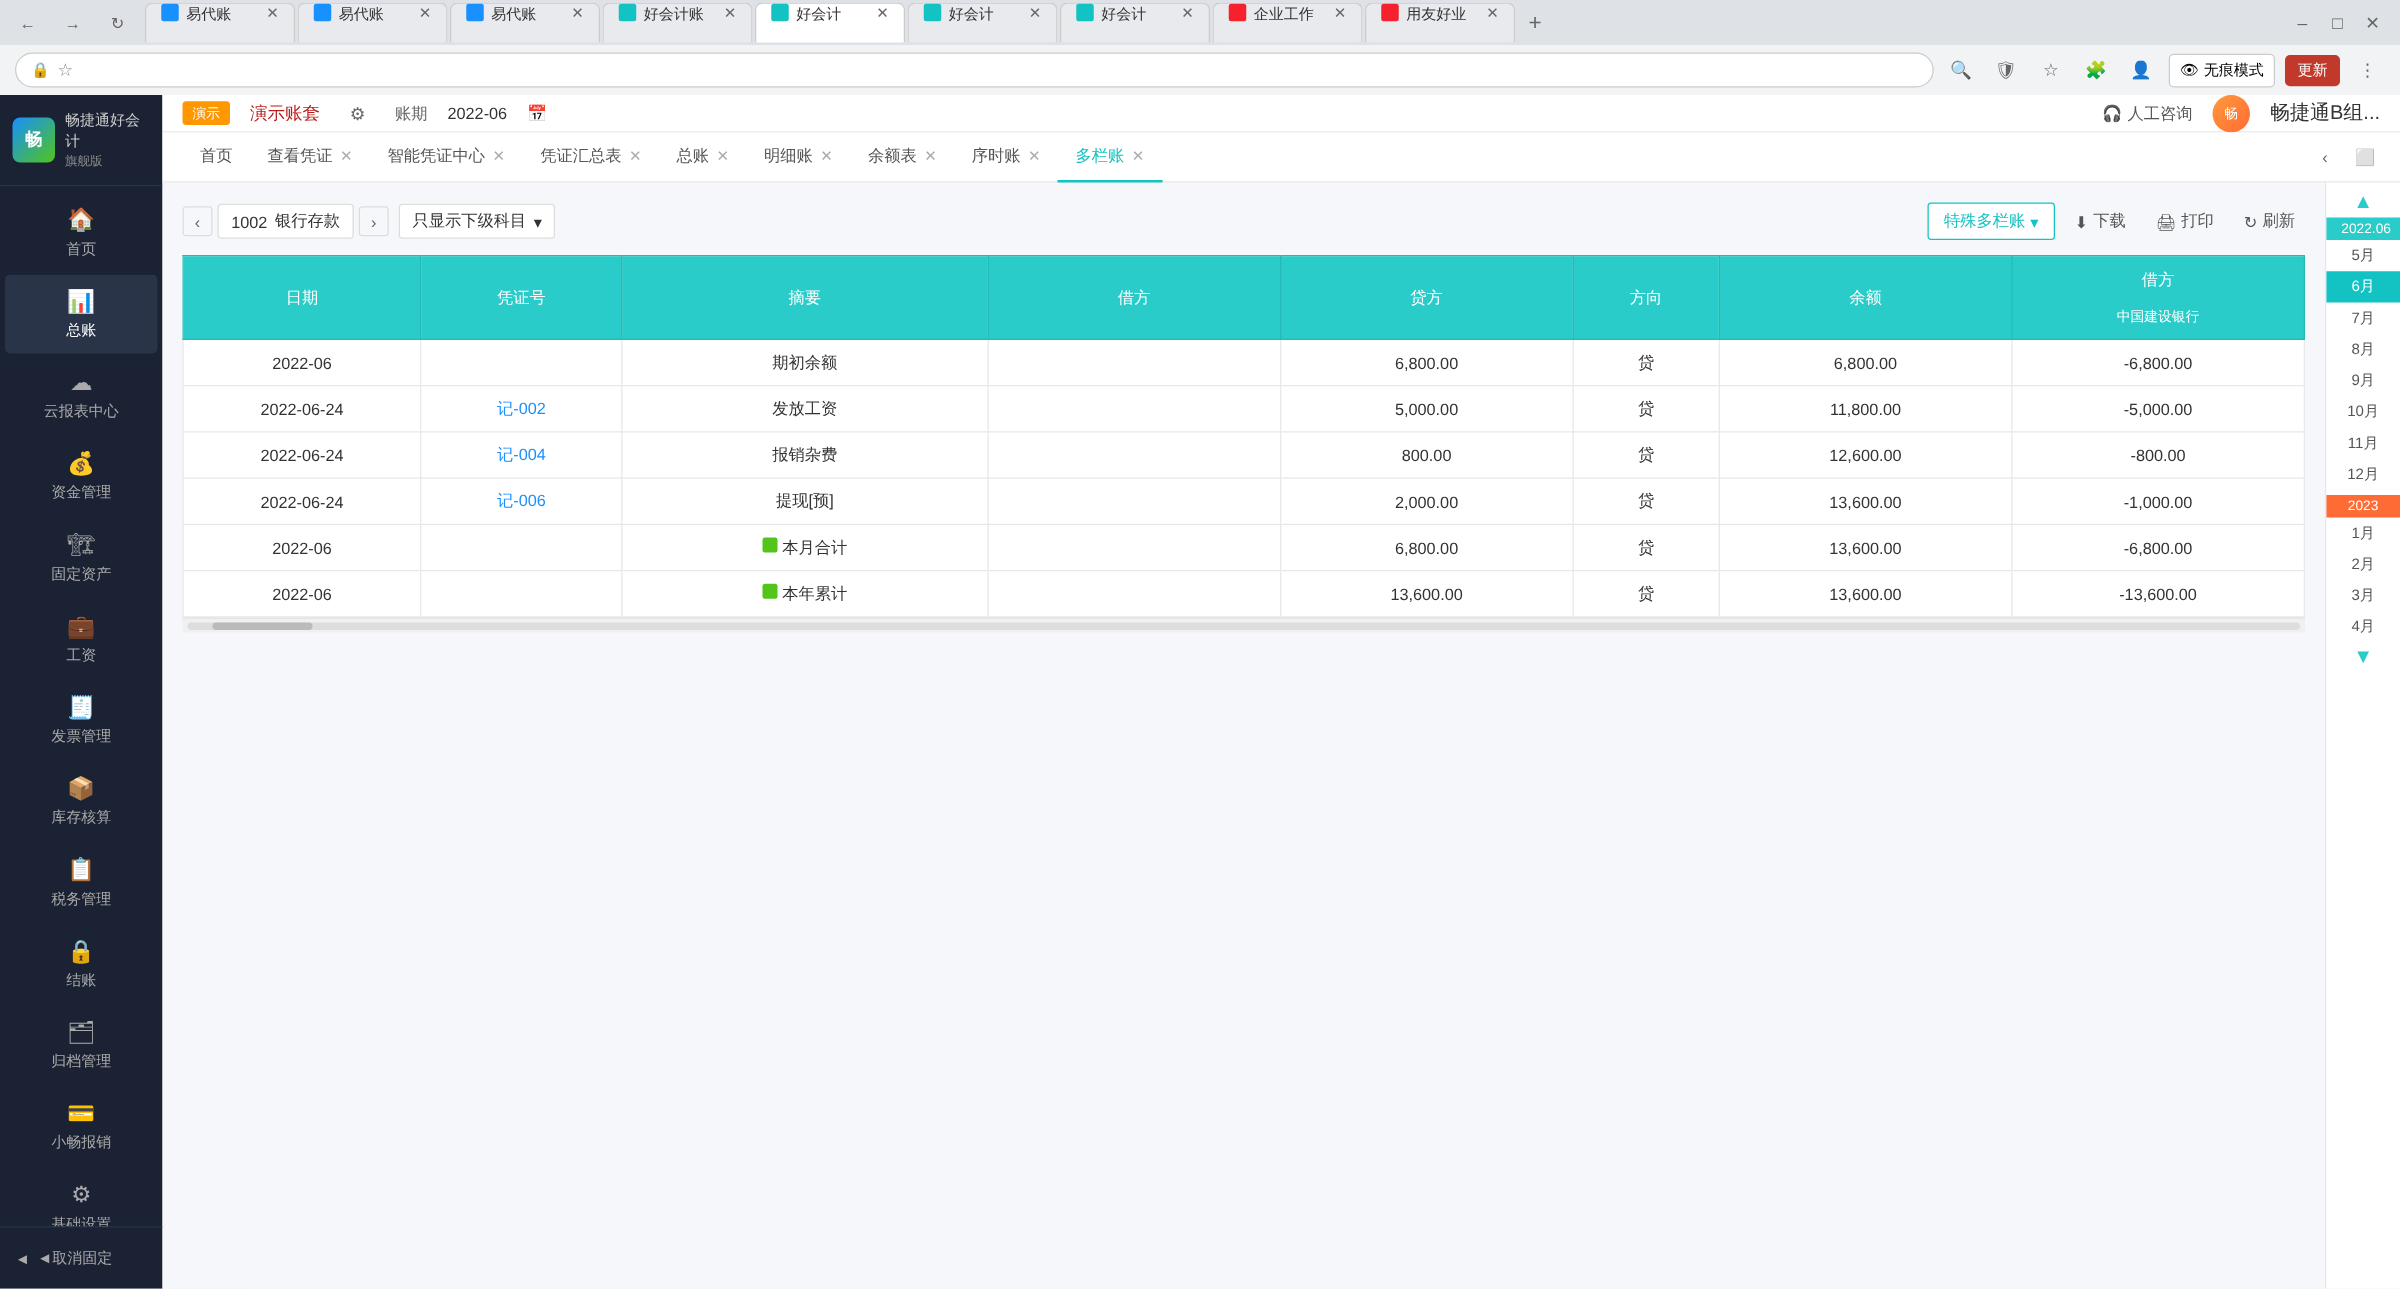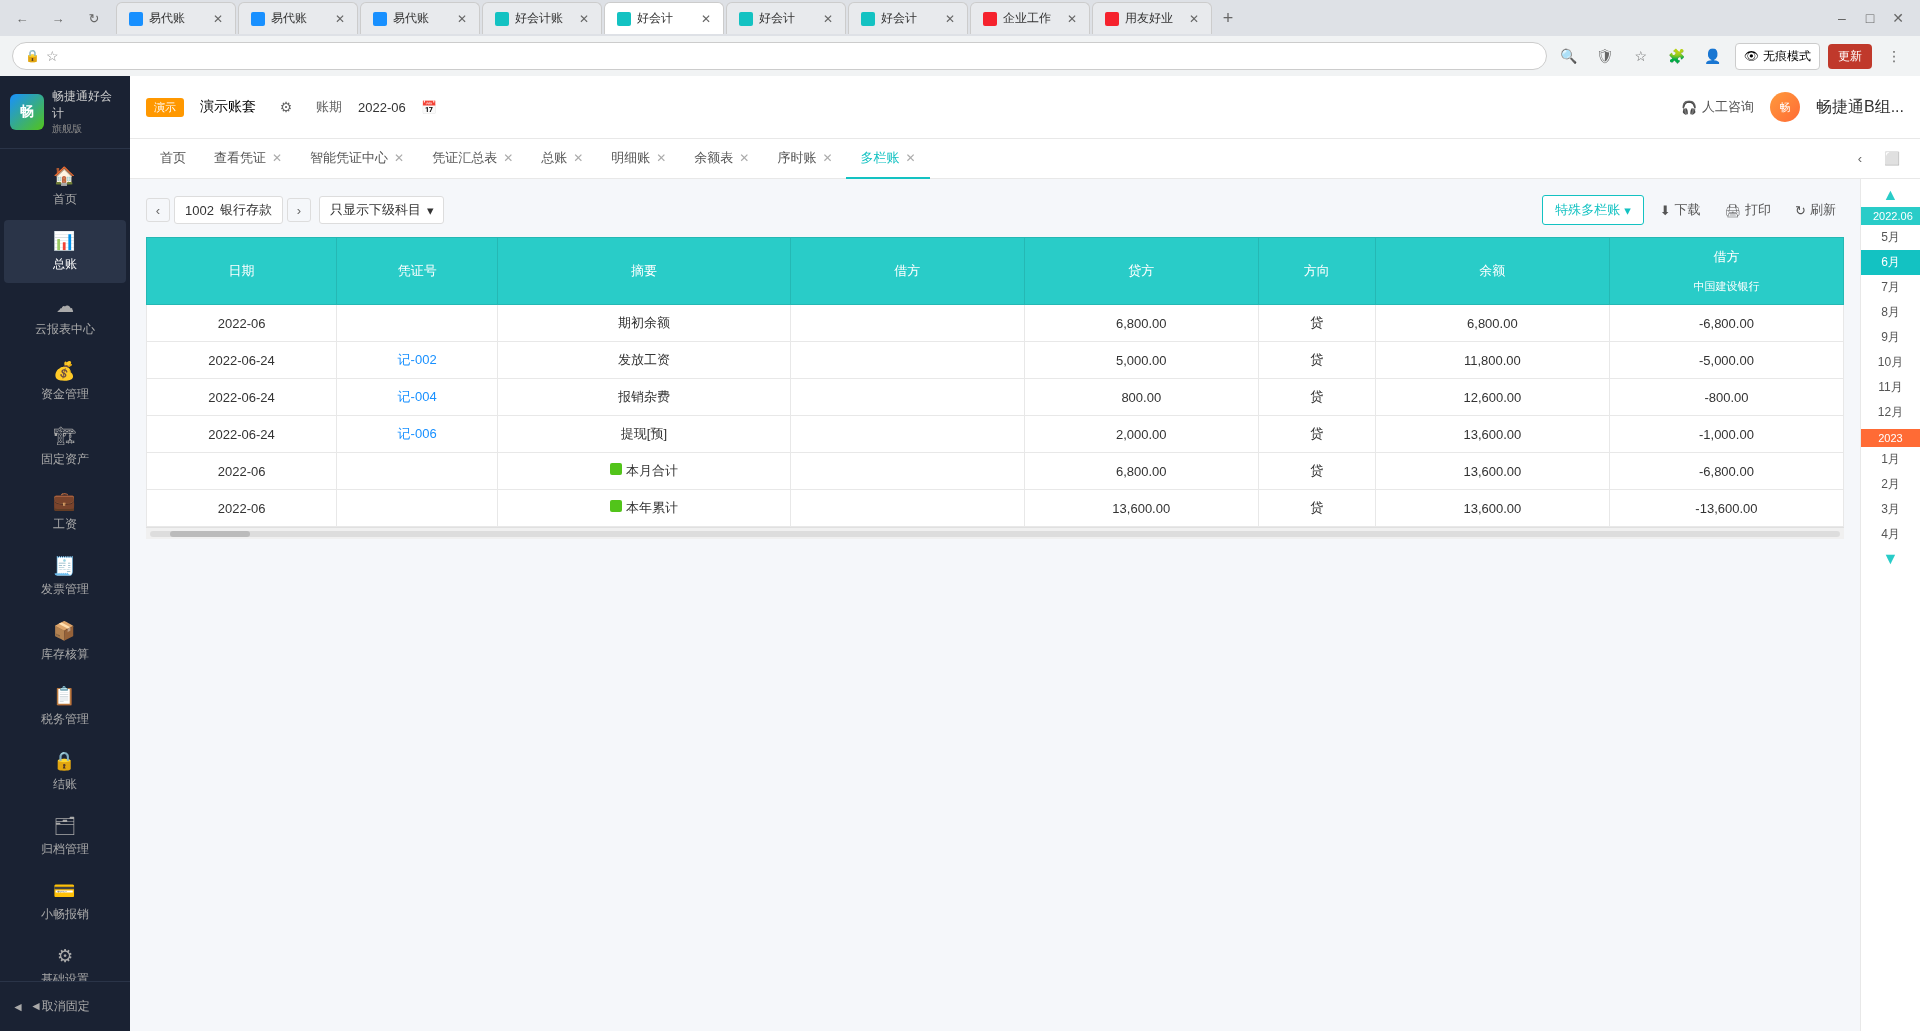--- a/index.html
+++ b/index.html
@@ -1,20 +1,20 @@
 <!DOCTYPE html>
 <html><head>
   <meta charset="utf-8">
   <style>
     * { margin: 0; padding: 0; box-sizing: border-box; }
     body { font-family: 'Microsoft YaHei', Arial, sans-serif; font-size: 13px; background: #f0f2f5; overflow: hidden; width: 1920px; height: 1031px; }
 
     
     .browser-chrome { background: #dee1e6; height: 36px; display: flex; align-items: center; padding: 0 8px; gap: 0; }
-    .tab { display: flex; align-items: center; height: 32px; padding: 0 12px; background: #e8eaed; border-radius: 6px 6px 0 0; font-size: 12px; color: #333; cursor: pointer; gap: 6px; min-width: 120px; max-width: 160px; border: 1px solid #ccc; border-bottom: none; margin-right: 2px; }
+    .tab { display: flex; height: 32px; padding: 0 12px; background: #e8eaed; border-radius: 6px 6px 0 0; font-size: 12px; color: #333; cursor: pointer; gap: 6px; min-width: 120px; max-width: 160px; border: 1px solid #ccc; border-bottom: none; margin-right: 2px; }
     .tab.active { background: #fff; color: #333; }
     .tab-favicon { width: 14px; height: 14px; border-radius: 2px; flex-shrink: 0; }
     .tab-favicon.blue { background: #1890ff; }
     .tab-favicon.teal { background: #13c2c2; }
     .tab-favicon.red { background: #f5222d; }
     .tab-title { flex: 1; overflow: hidden; text-overflow: ellipsis; white-space: nowrap; font-size: 12px; }
     .tab-close { color: #666; font-size: 12px; cursor: pointer; flex-shrink: 0; }
     .tab-new { width: 28px; height: 28px; display: flex; align-items: center; justify-content: center; cursor: pointer; color: #666; font-size: 18px; }
     .browser-nav { display: flex; align-items: center; gap: 8px; margin-right: 8px; }
     .nav-btn { width: 28px; height: 28px; display: flex; align-items: center; justify-content: center; cursor: pointer; color: #666; border-radius: 50%; }
@@ -41,21 +41,21 @@
     .sidebar-item { display: flex; flex-direction: column; align-items: center; padding: 10px 8px; cursor: pointer; color: #aaa; font-size: 12px; gap: 4px; border-radius: 4px; margin: 2px 4px; }
     .sidebar-item.active { background: #2a3448; color: #fff; }
     .sidebar-icon { font-size: 18px; }
     .sidebar-bottom { padding: 8px 4px; border-top: 1px solid #2a3448; }
     .sidebar-bottom-item { display: flex; align-items: center; gap: 6px; padding: 8px; cursor: pointer; color: #aaa; font-size: 12px; }
 
     
     .main-content { flex: 1; background: #f5f7fa; display: flex; flex-direction: column; overflow: hidden; }
 
     
-    .app-header { background: #fff; border-bottom: 1px solid #e8e8e8; height: 63px; display: flex; align-items: center; padding: 0 16px; gap: 16px; }
+    .app-header { background: #fff; border-bottom: 1px solid #e8e8e8; height: 30px; display: flex; align-items: center; padding: 0 16px; gap: 16px; }
     .demo-badge { background: #ff9800; color: white; font-size: 11px; padding: 2px 8px; border-radius: 3px; }
     .header-right { margin-left: auto; display: flex; align-items: center; gap: 16px; }
     .consult-btn { display: flex; align-items: center; gap: 4px; font-size: 13px; color: #555; cursor: pointer; }
     .user-avatar { width: 30px; height: 30px; background: linear-gradient(135deg, #ff9a3c, #ff6b35); border-radius: 50%; display: flex; align-items: center; justify-content: center; color: white; font-size: 11px; }
     .user-name { font-size: 16px; color: #333; }
 
     
     .tab-bar { background: #fff; border-bottom: 1px solid #e8e8e8; display: flex; align-items: center; padding: 0 16px; height: 40px; gap: 0; }
     .page-tab { padding: 0 14px; height: 40px; display: flex; align-items: center; font-size: 13px; color: #555; cursor: pointer; border-bottom: 2px solid transparent; white-space: nowrap; gap: 6px; }
     .page-tab.active { color: #13c2c2; border-bottom-color: #13c2c2; font-weight: 500; }
@@ -253,21 +253,21 @@
         <span>◄</span>
         <span>◄取消固定</span>
       </div>
     </div>
   </div>
 
   <div class="main-content">
 
     <div class="app-header">
       <span class="demo-badge">演示</span>
-      <span style="font-size:14px;color:#000000;">演示账套</span>
+      <span style="font-size:14px;color:#b91c1c;">演示账套</span>
       <div class="icon-btn">⚙</div>
       <span style="color:#666;">账期</span>
       <span style="font-size:13px;color:#333;font-weight:500;">2022-06</span>
       <span style="cursor:pointer;color:#13c2c2;">📅</span>
       <div class="header-right">
         <div class="consult-btn">
           <span>🎧</span>
           <span>人工咨询</span>
         </div>
         <div class="user-avatar">畅</div>

